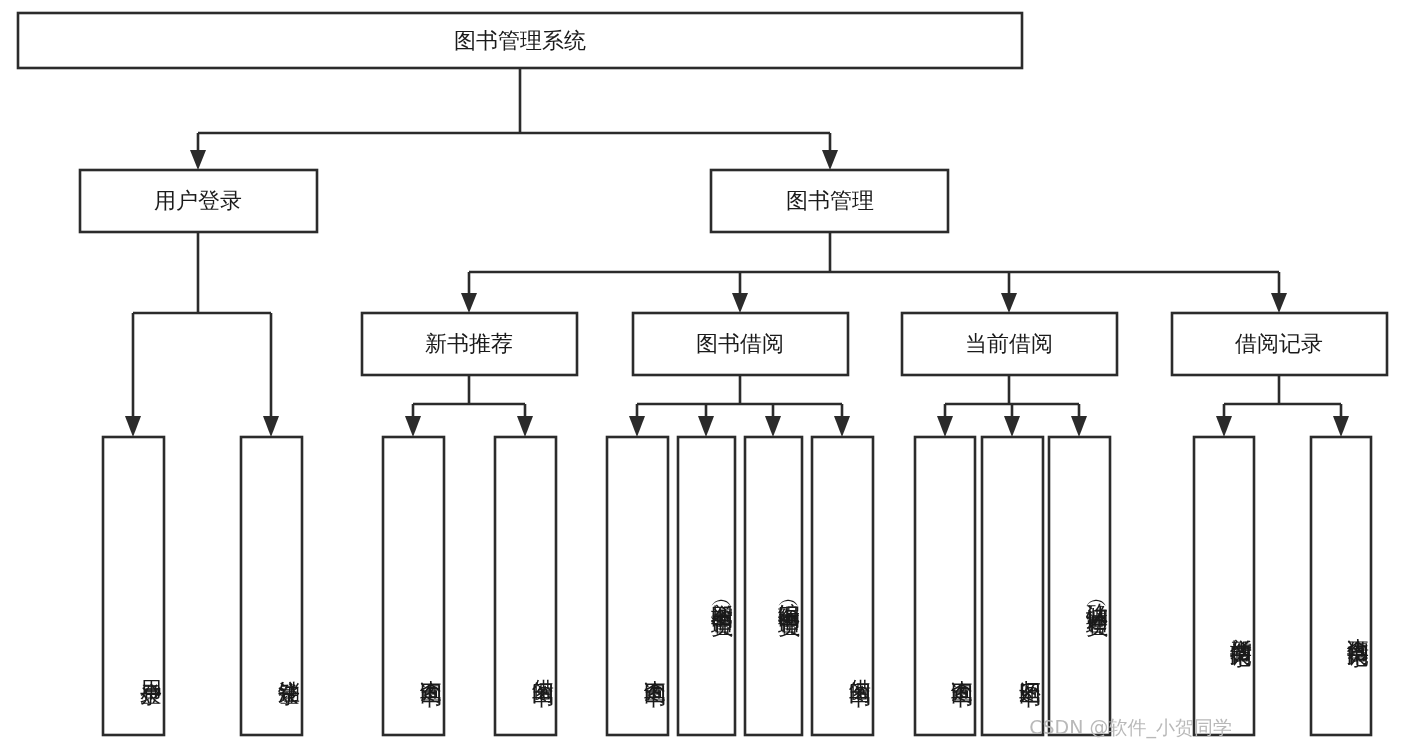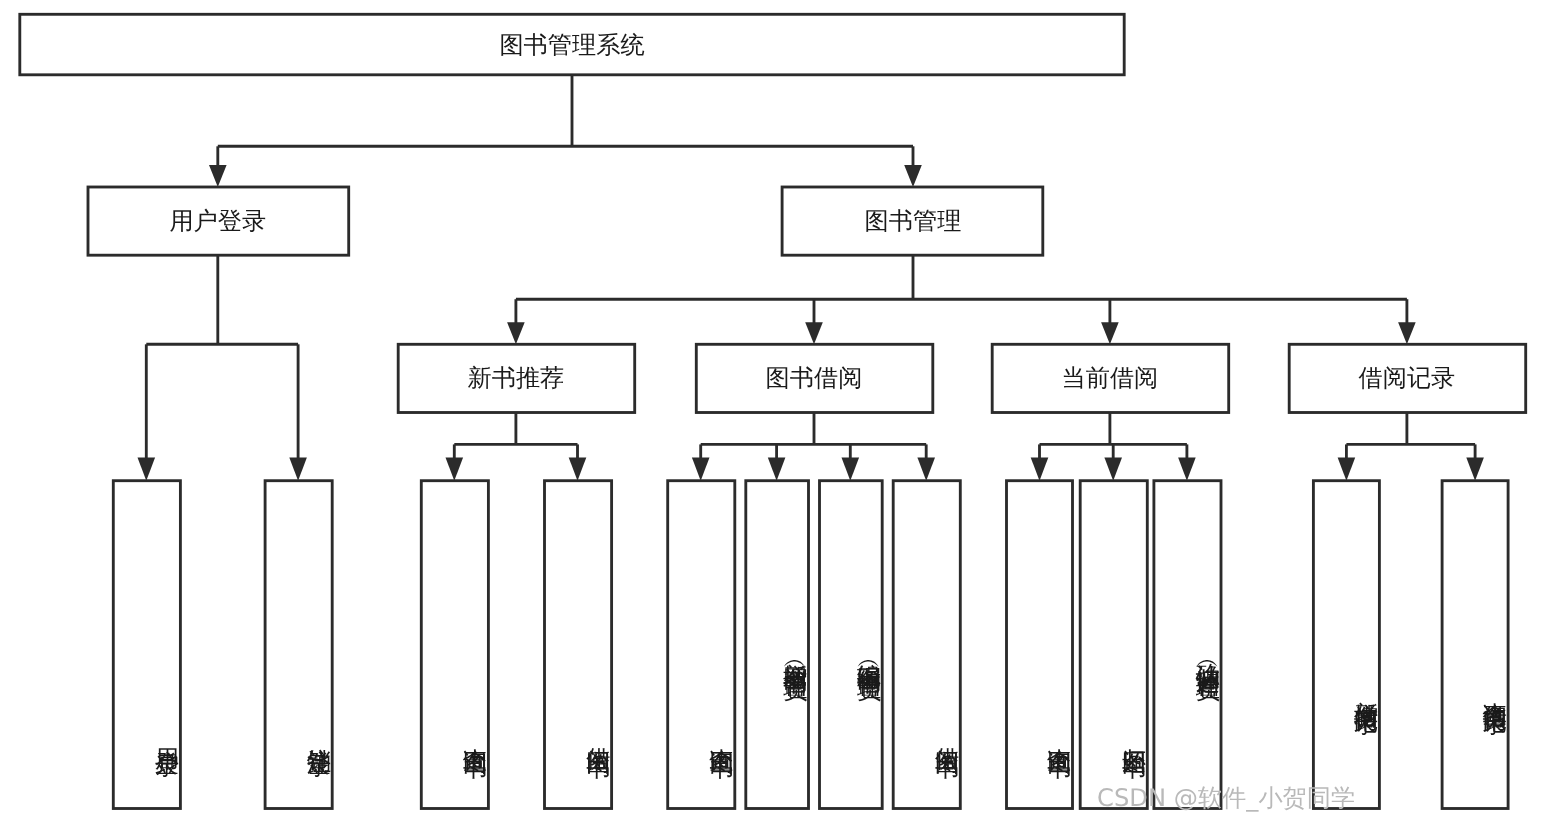--- a/index.html
+++ b/index.html
@@ -63,21 +63,21 @@
     align-items: flex-start;
     justify-content: center;
     white-space: nowrap;
     pointer-events: none;
   }
   .watermark {
     position: absolute;
     right: 14px;
     bottom: 6px;
     font-family: "DejaVu Sans", "Liberation Sans", sans-serif;
-    font-size: 22px;
+    font-size: 19px;
     color: #b9b9b9;
     white-space: nowrap;
     user-select: none;
   }
 </style>
 </head>
 <body>
 
 <div id="diagram-root">
 

